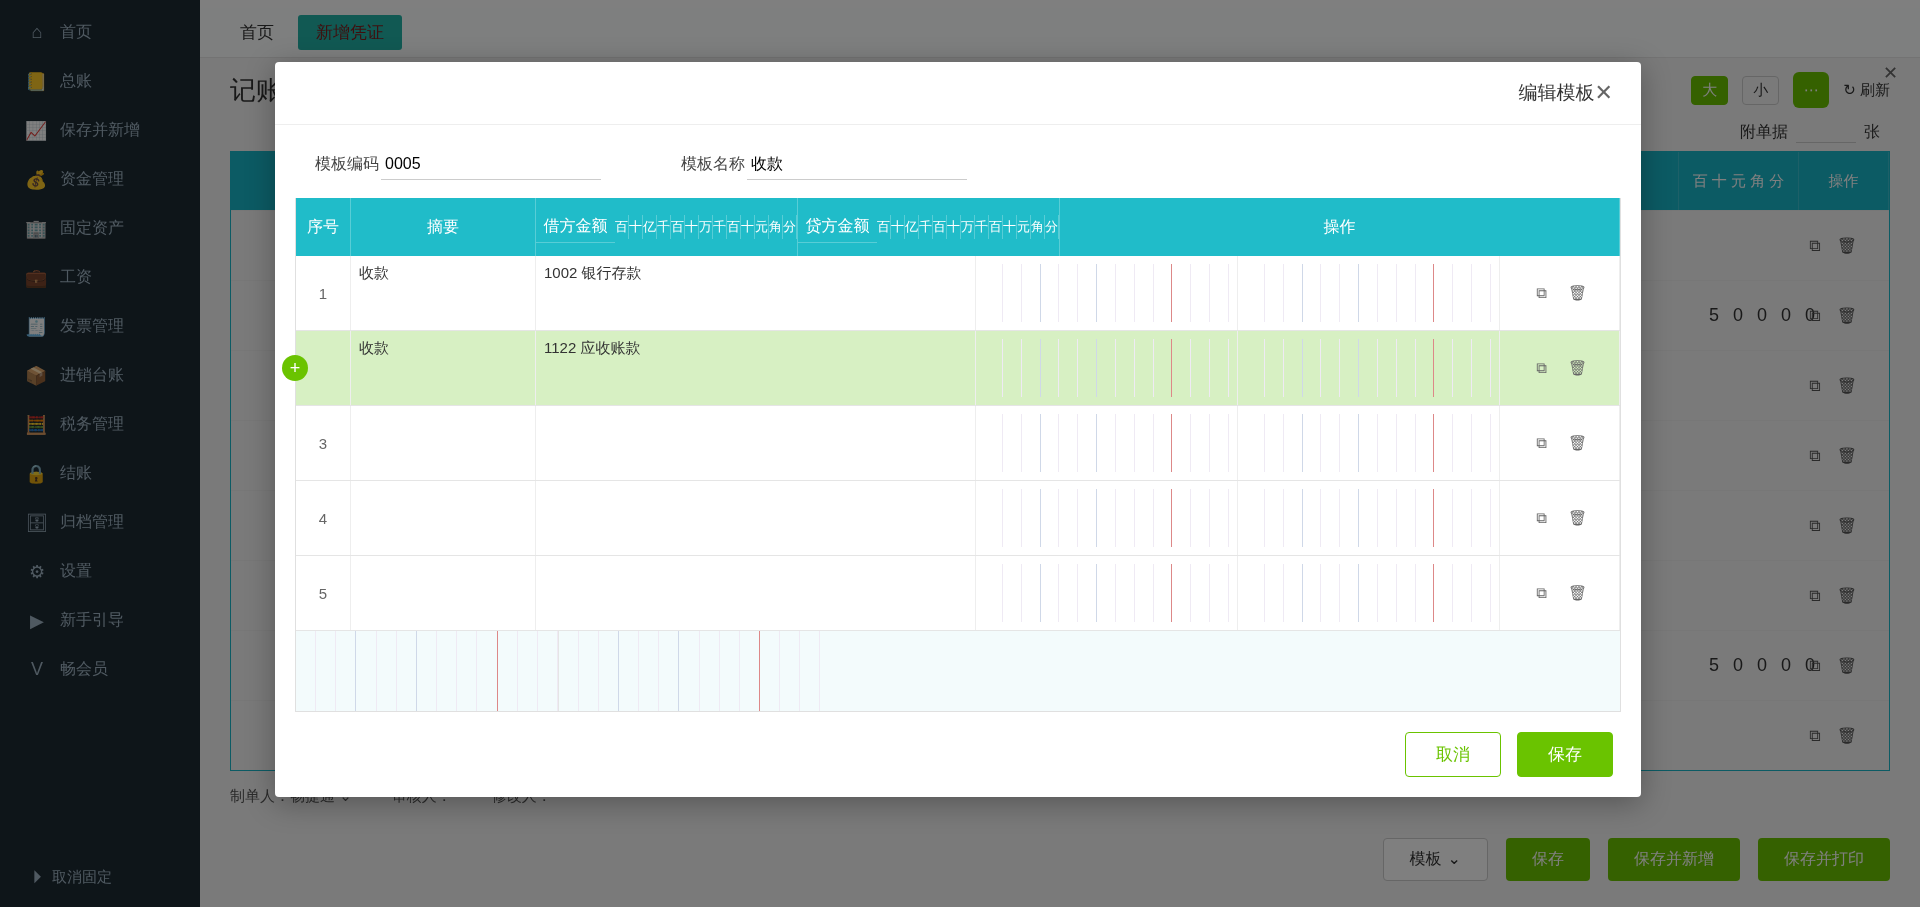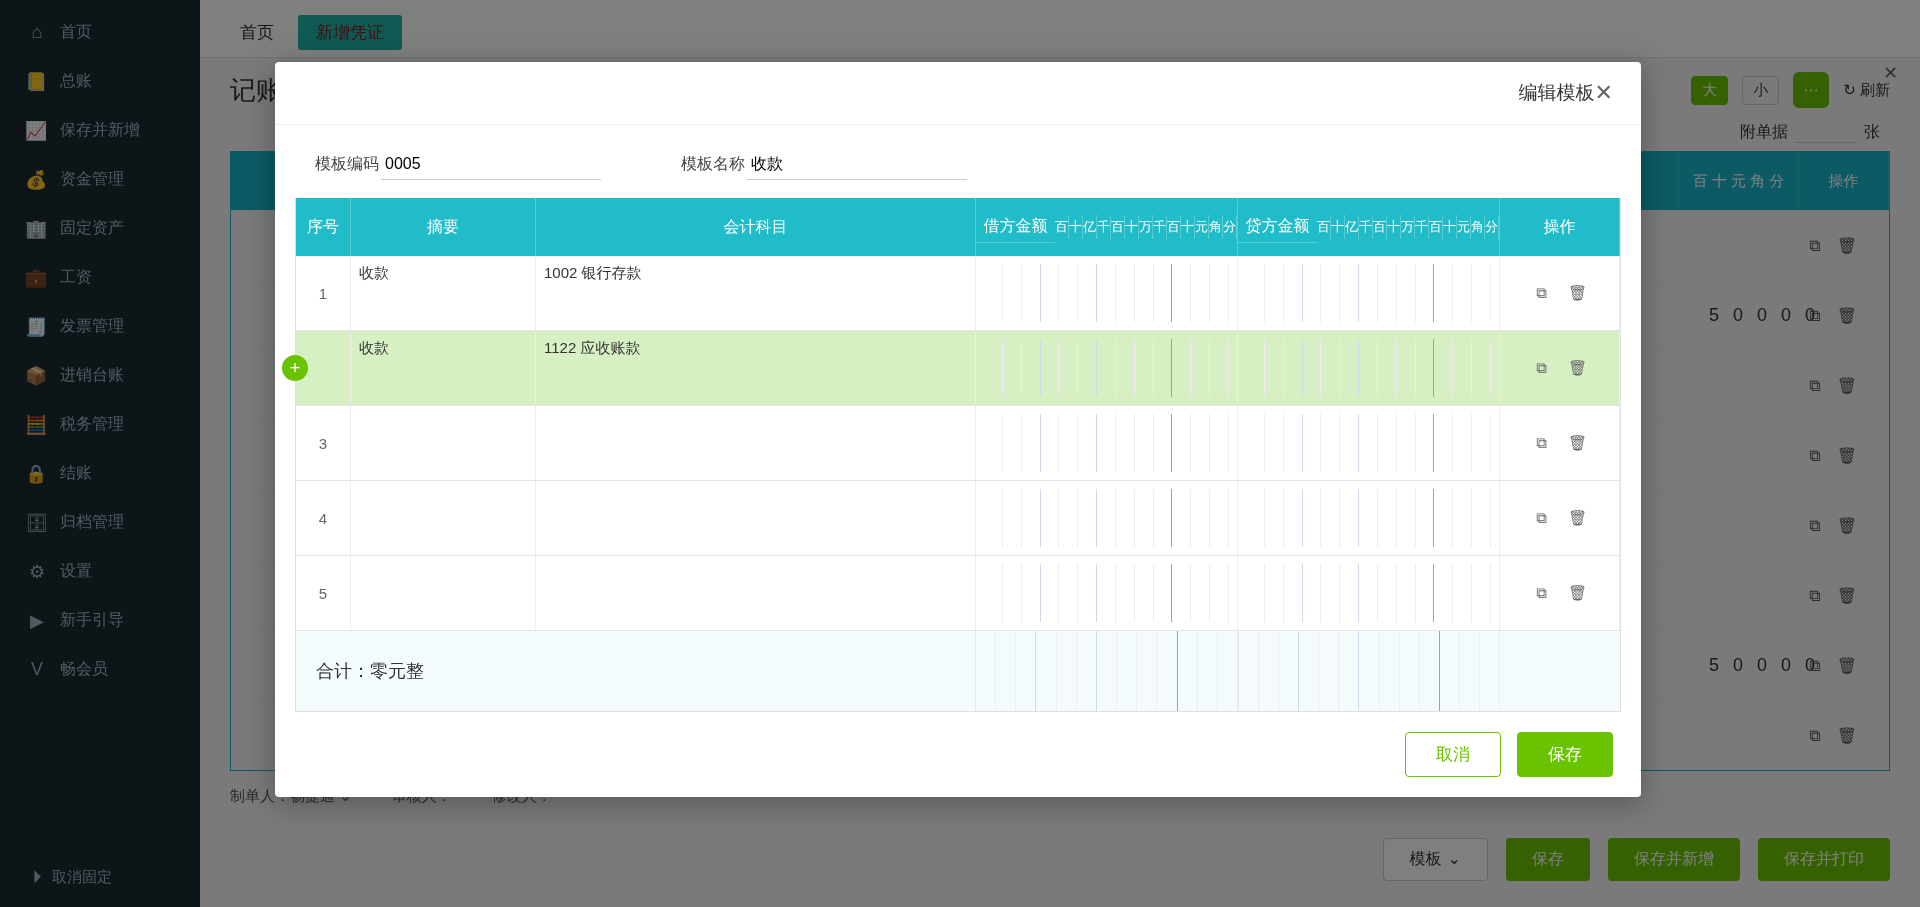--- a/index.html
+++ b/index.html
@@ -255,21 +255,20 @@
     <div class="fld">
       <span>模板名称</span>
       <input value="收款" style="">
     </div>
   </div>
 
   <div class="m-table">
     <div class="thead">
       <div class="c c-idx" style="height:58px">序号</div>
       <div class="c c-sum" style="height:58px">摘要</div>
-      <div class="c c-acc" style="height:58px">会计科目</div>
       <div class="c c-amt">
         <div class="top">借方金额</div>
         <div class="units" id="units-debit">
             <span>百</span>
             <span>十</span>
             <span>亿</span>
             <span>千</span>
             <span>百</span>
             <span>十</span>
             <span>万</span>
@@ -493,24 +492,20 @@
             <span></span>
             <span></span>
           </div>
           <div class="c c-op">
             <span class="ic">⧉</span>
             <span class="ic">🗑</span>
           </div>
         </div>
       </div>
     <div class="tfoot">
-      <div class="lab">
-          <span>合计：</span>
-          <span>零元整</span>
-        </div>
       <div class="amt-grid" id="foot-d">
           <span></span>
           <span></span>
           <span></span>
           <span></span>
           <span></span>
           <span></span>
           <span></span>
           <span></span>
           <span></span>

